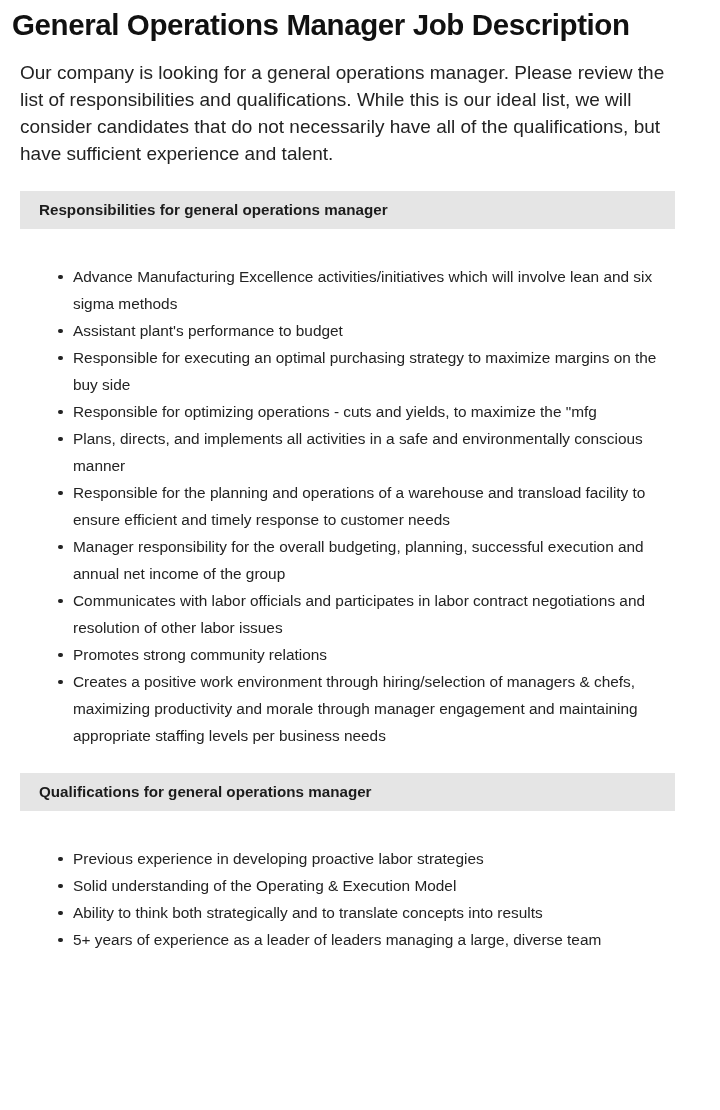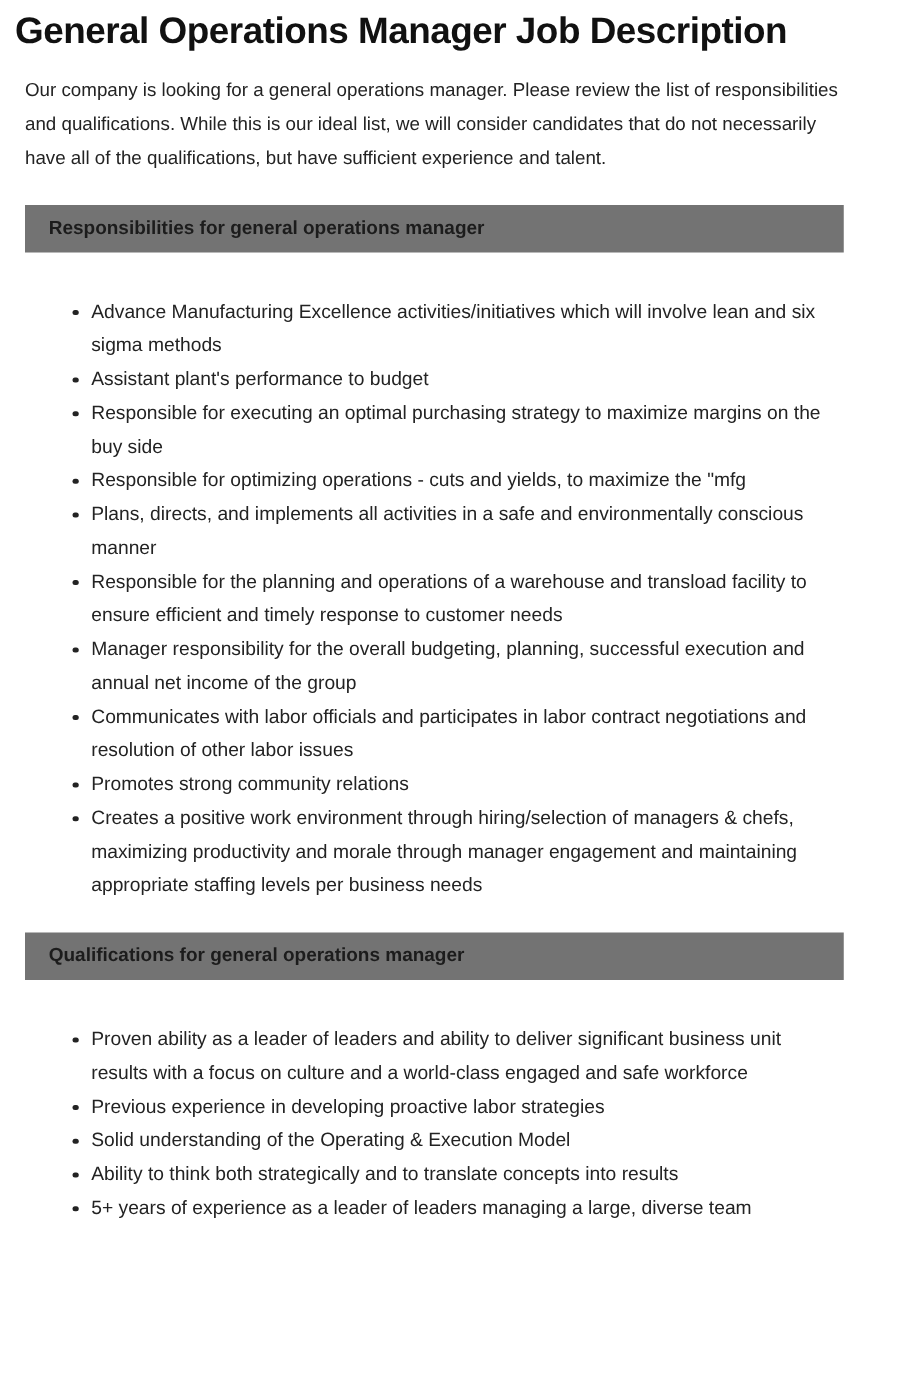--- a/index.html
+++ b/index.html
@@ -31,32 +31,32 @@
     font-weight: 700;
     letter-spacing: -0.4px;
     color: #111111;
     white-space: nowrap;
   }
 
   
   .intro {
     margin: 15px 0 0 0;
     padding: 0 22px 0 20px;
-    font-size: 15px;
+    font-size: 19px;
     line-height: 27px;
     color: #232323;
   }
 
   
   .section {
     margin-top: 24px;
   }
   .section-header {
     margin: 0 25px 0 20px;
-    background: #737373;
+    background: #e5e5e5;
     height: 38px;
     display: flex;
     align-items: center;
     padding: 0 19px;
     box-sizing: border-box;
   }
   .section-header-text {
     font-size: 15.2px;
     font-weight: 700;
     color: #1c1c1c;
@@ -125,21 +125,20 @@
       </ul>
     </div>
   </div>
 
   <div class="section">
     <div class="section-header">
       <span class="section-header-text">Qualifications for general operations manager</span>
     </div>
     <div class="section-body">
       <ul class="bullet-list">
-        <li class="bullet-item">Proven ability as a leader of leaders and ability to deliver significant business unit results with a focus on culture and a world-class engaged and safe workforce</li>
         <li class="bullet-item">Previous experience in developing proactive labor strategies</li>
         <li class="bullet-item">Solid understanding of the Operating &amp; Execution Model</li>
         <li class="bullet-item">Ability to think both strategically and to translate concepts into results</li>
         <li class="bullet-item">5+ years of experience as a leader of leaders managing a large, diverse team</li>
       </ul>
     </div>
   </div>
 
 </div>
 

